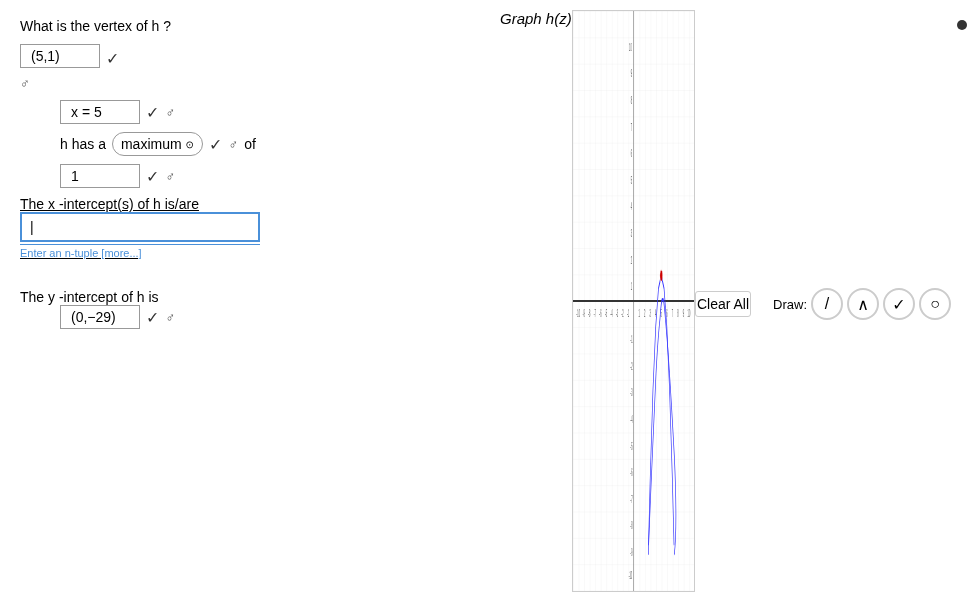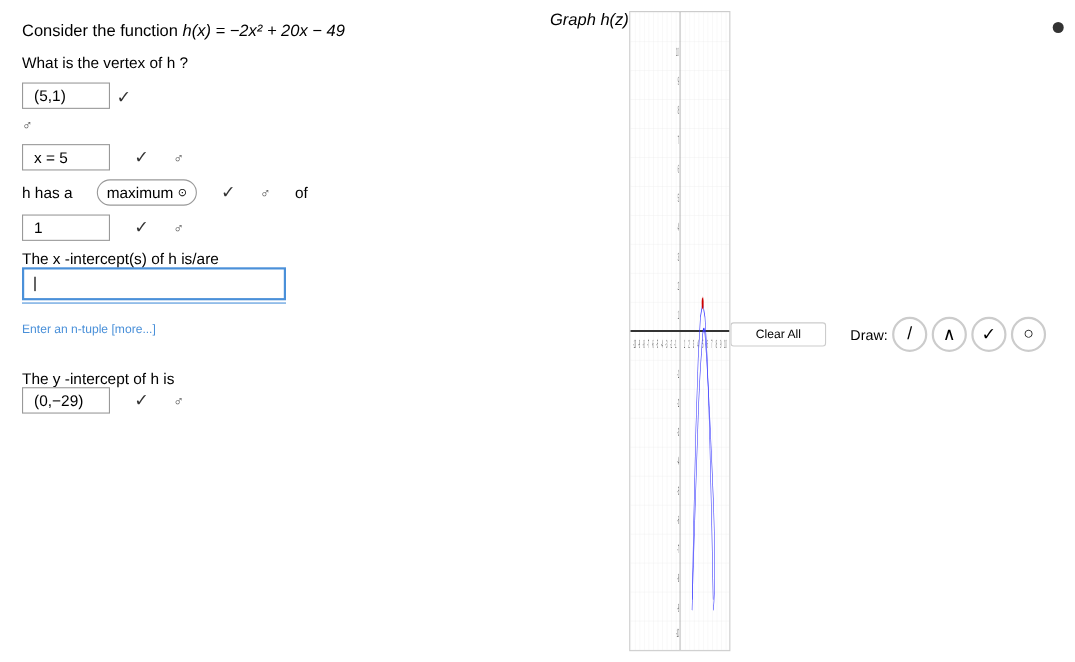--- a/index.html
+++ b/index.html
@@ -58,22 +58,23 @@
       font-size: 13px;
       cursor: pointer;
       color: #555;
     }
 
     .section-gap { margin-bottom: 10px; }
 
     .inline-row {
       display: flex;
       align-items: center;
-      gap: 22px;
+      gap: 6px;
       margin-bottom: 8px;
+      margin-left: 40px;
     }
 
     .dropdown-box {
       border: 1px solid #999;
       padding: 3px 8px;
       font-size: 14px;
       background: #fff;
       cursor: pointer;
       display: flex;
       align-items: center;
@@ -96,26 +97,27 @@
       border: none;
       outline: none;
       width: 100%;
       font-size: 14px;
     }
 
     .ntuple-hint {
       font-size: 11px;
       color: #4a90d9;
       border-top: 1px solid #4a90d9;
-      padding-top: 18px;
+      padding-top: 2px;
       width: 240px;
     }
 
     .intercept-section {
       margin-bottom: 30px;
+      text-decoration: underline;
     }
 
     .yintercept-section {
       margin-top: 16px;
     }
 
     
     .right-panel {
       flex: 1;
       padding: 10px 10px 10px 10px;
@@ -144,23 +146,23 @@
 
     .toolbar {
       display: flex;
       align-items: center;
       gap: 4px;
       margin-top: 6px;
     }
 
     .clear-all-btn {
       border: 1px solid #ccc;
-      padding: 4px 22px;
-      background: #fff;
-      font-size: 11px;
+      padding: 4px 1px;
+      background: #fff;
+      font-size: 14px;
       cursor: pointer;
       border-radius: 3px;
     }
 
     .draw-label {
       font-size: 13px;
       margin-left: 18px;
     }
 
     .tool-btn {
@@ -185,23 +187,20 @@
       margin-top: 4px;
       align-self: flex-end;
       margin-left: 6px;
     }
   </style>
 </head>
 <body>
 
 <div class="left-panel">
 
-  <div class="problem-title section-gap">
-    <span>Consider the function </span><span class="math-expr">h(x) = −2x² + 20x − 49</span>
-  </div>
 
   <div class="question-label section-gap">
     <span>What is the vertex of h ?</span>
   </div>
   <div class="question-row">
     <div class="answer-box">(5,1)</div>
     <span class="check-icon">✓</span>
   </div>
   <div style="margin-bottom:8px;">
     <span class="edit-icon">♂</span>

